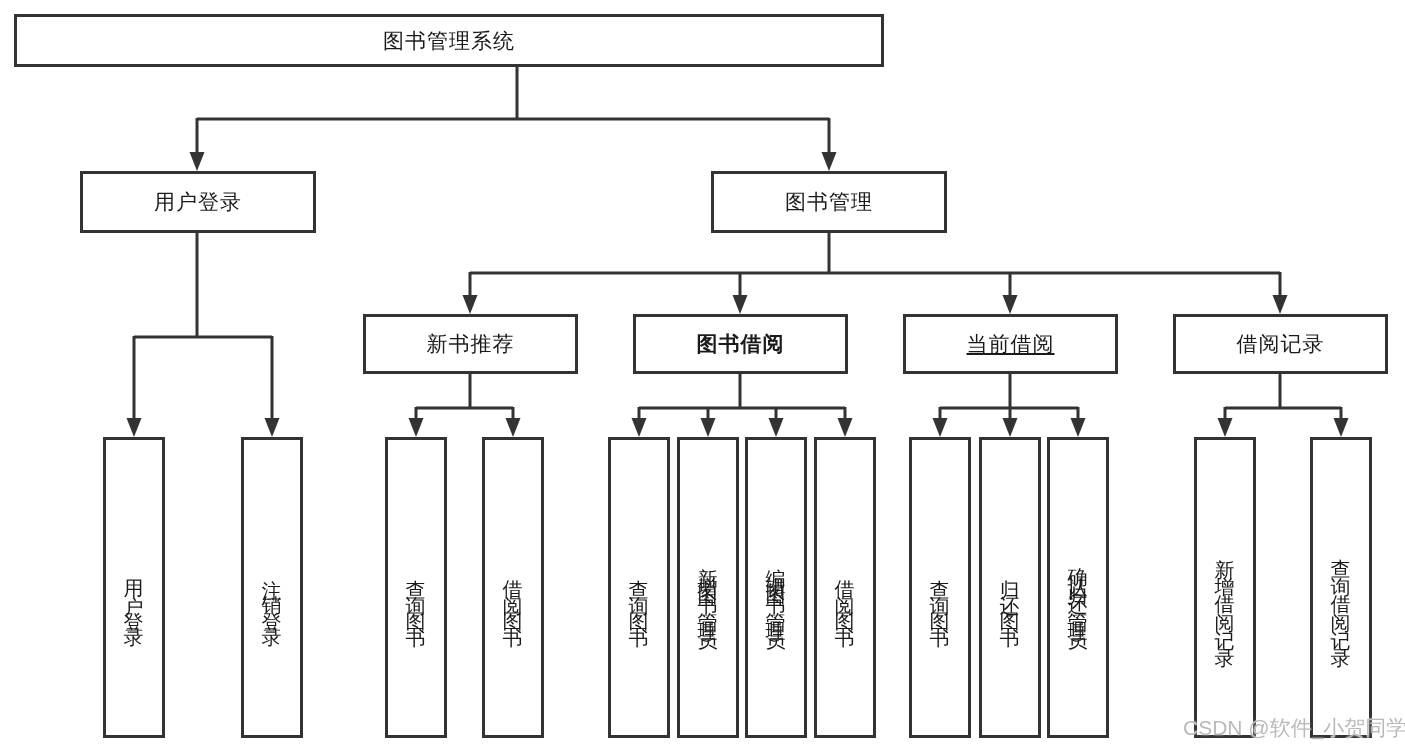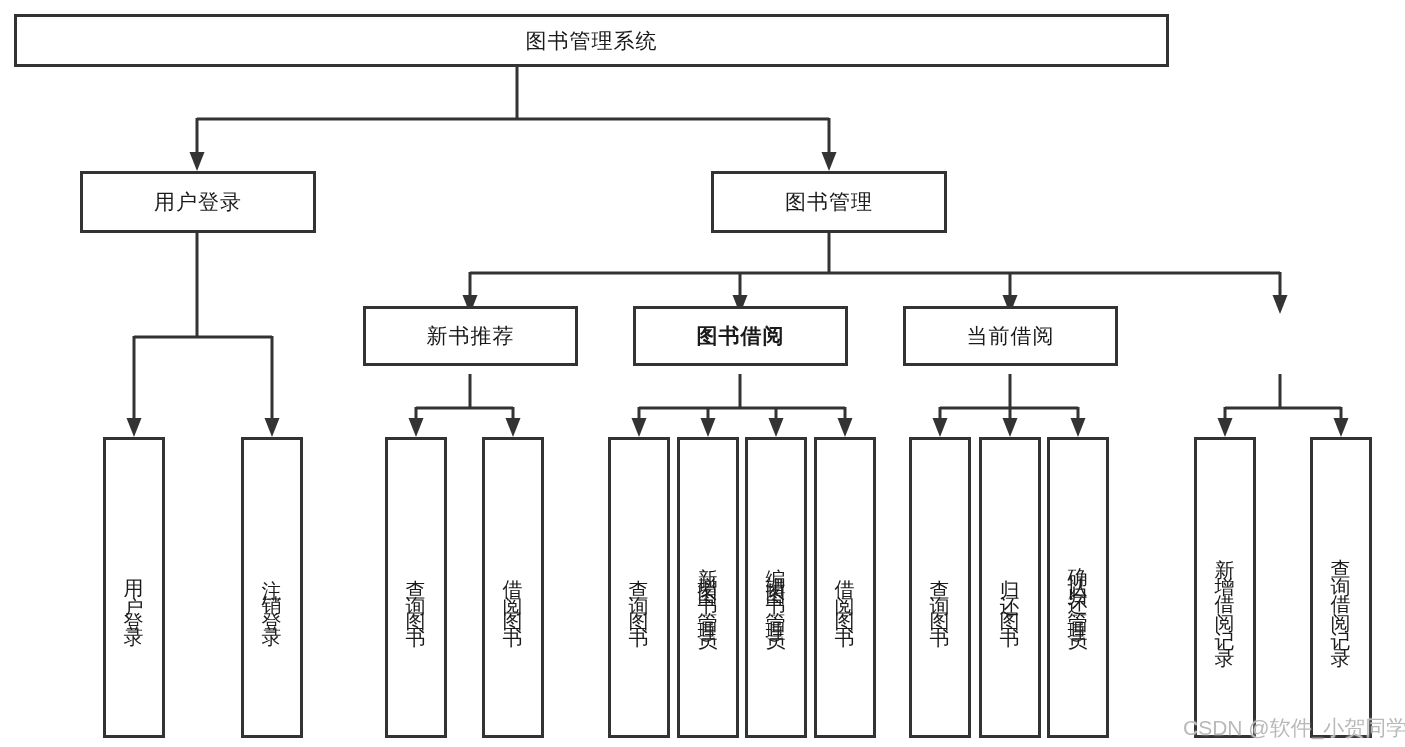--- a/index.html
+++ b/index.html
@@ -32,28 +32,28 @@
     color: #1a1a1a;
     z-index: 2;
     text-align: center;
   }
   .hbox {
     font-size: 21px;
     letter-spacing: 1px;
   }
   #node-root {
     left: 14px; top: 14px;
-    width: 1155px; height: 53px;
+    width: 870px; height: 53px;
   }
   .l2 {
     top: 171px;
     width: 236px; height: 62px;
   }
   .l3 {
-    top: 306px;
+    top: 314px;
     width: 215px; height: 60px; text-align: center;
   }
   .vbox {
     top: 437px;
     width: 62px; height: 301px;
     font-size: 20px;
   }
   .vtext {
     writing-mode: vertical-rl;
     line-height: 1;
@@ -155,22 +155,25 @@
   <div class="box hbox l2" style="left:711px;align-items:center;">
     <span>图书管理</span>
   </div>
 
   <div class="box hbox l3" style="left:363px;">
     <span>新书推荐</span>
   </div>
   <div class="box hbox l3" style="left:633px;font-weight:bold;">
     <span>图书借阅</span>
   </div>
-  <div class="box hbox l3" style="left:903px;">
+  <div class="box hbox l3" style="left:903px;text-decoration:underline;">
     <span>当前借阅</span>
+  </div>
+  <div class="box hbox l3" style="left:1173px;">
+    <span>借阅记录</span>
   </div>
 
   <div class="box vbox" style="left:103px;">
     <span class="vtext ls4">用户登录</span>
   </div>
   <div class="box vbox" style="left:241px;">
     <span class="vtext ls4">注销登录</span>
   </div>
 
   <div class="box vbox" style="left:385px;">

